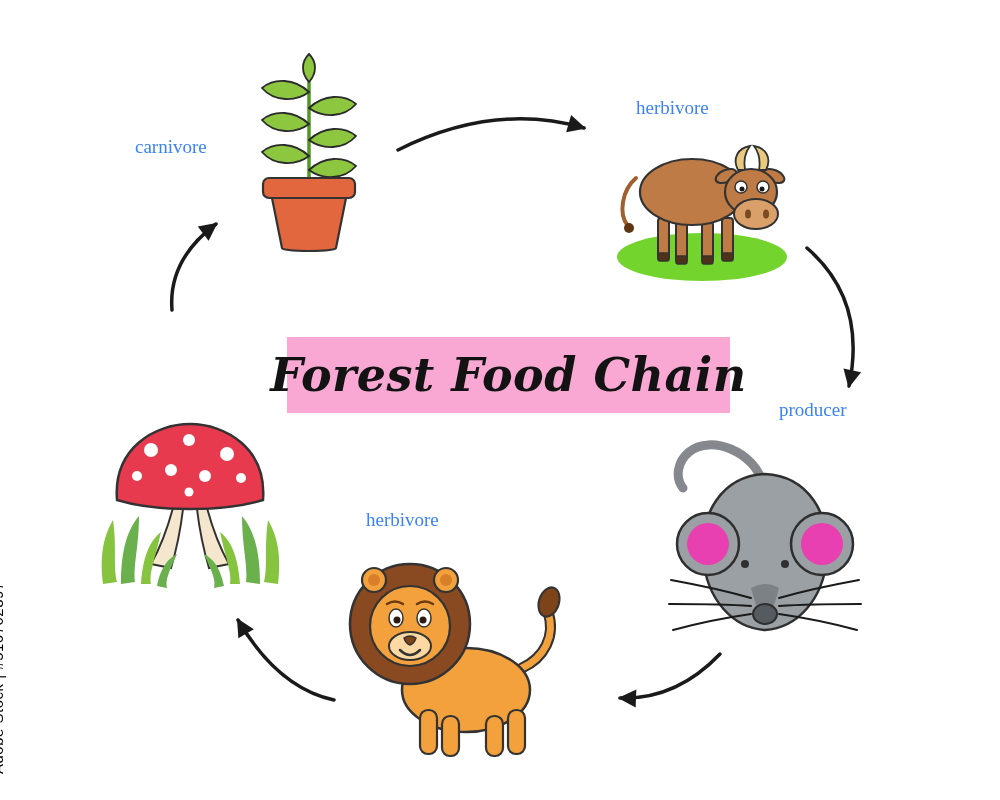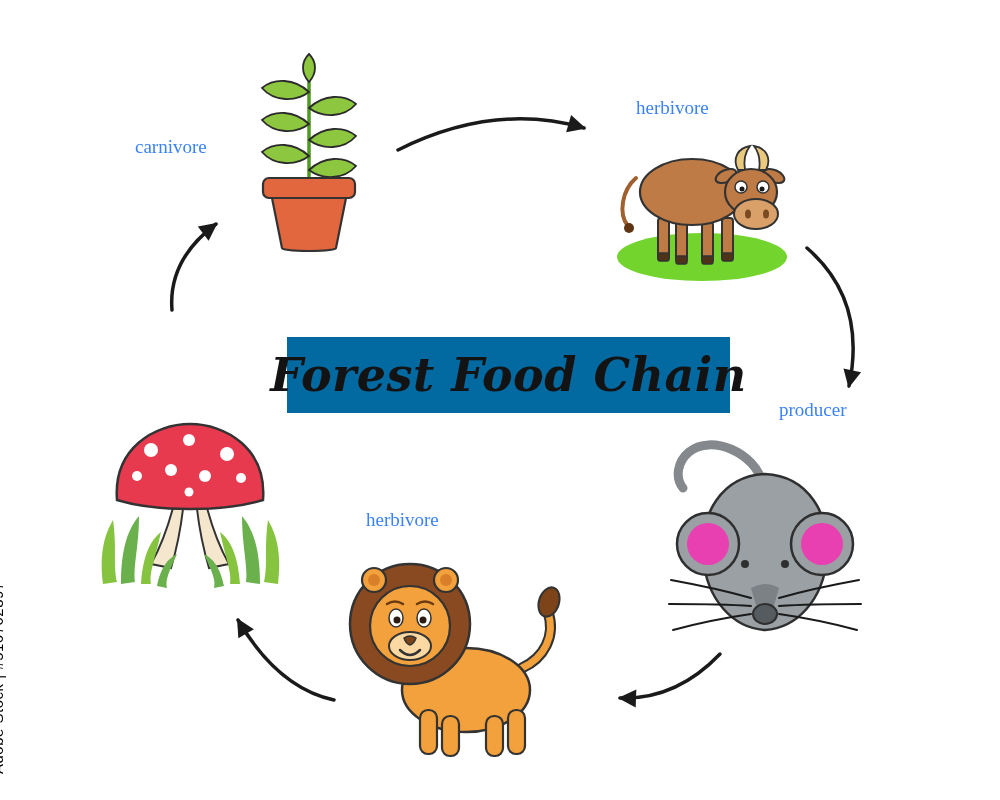--- a/index.html
+++ b/index.html
@@ -15,21 +15,21 @@
     position: absolute;
     font-family: "Liberation Serif", serif;
     font-size: 19px;
     color: #3b82f6;
     white-space: nowrap;
   }
   .title-box {
     position: absolute;
     left: 287px; top: 337px;
     width: 443px; height: 76px;
-    background: #0369a1;
+    background: #f9a8d4;
     display: flex;
     align-items: center;
     justify-content: center;
   }
   .title-text {
     font-family: "DejaVu Serif", serif;
     font-style: italic;
     font-weight: 800;
     font-size: 46px;
     color: #131313;

